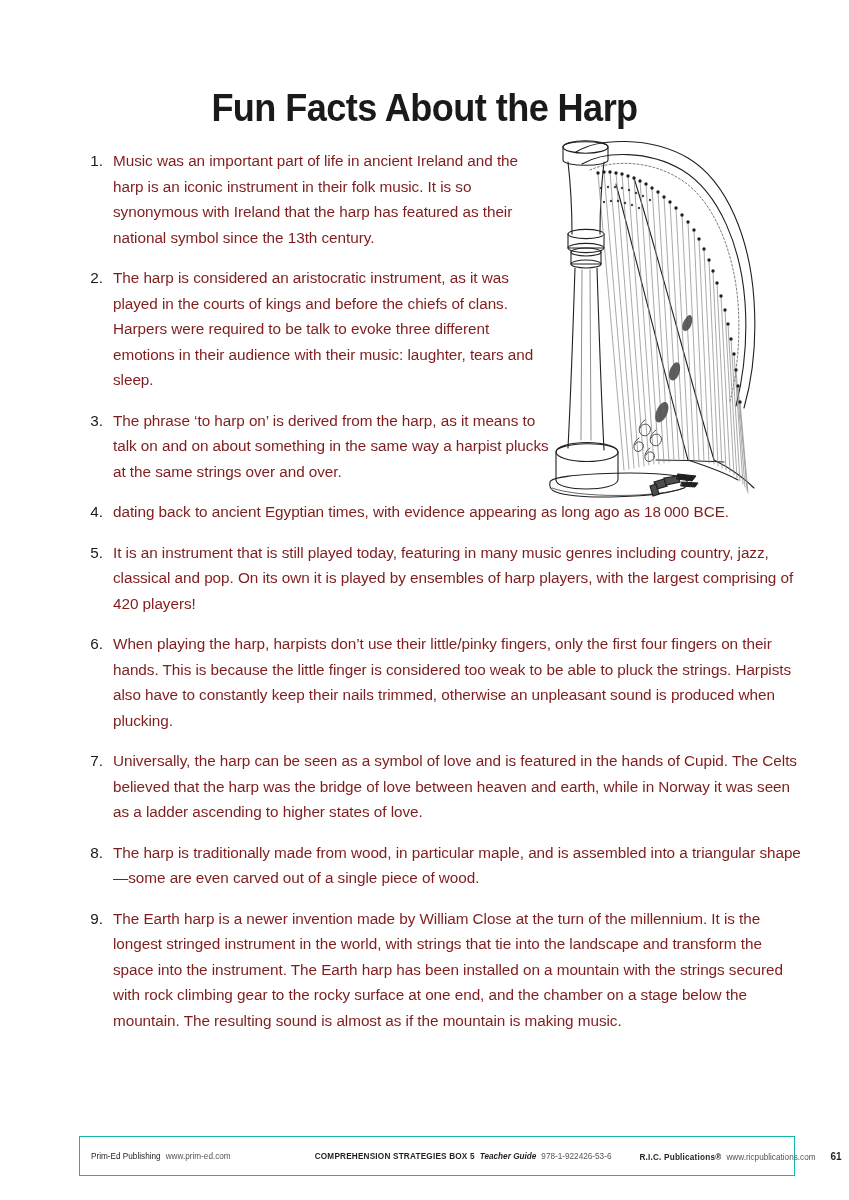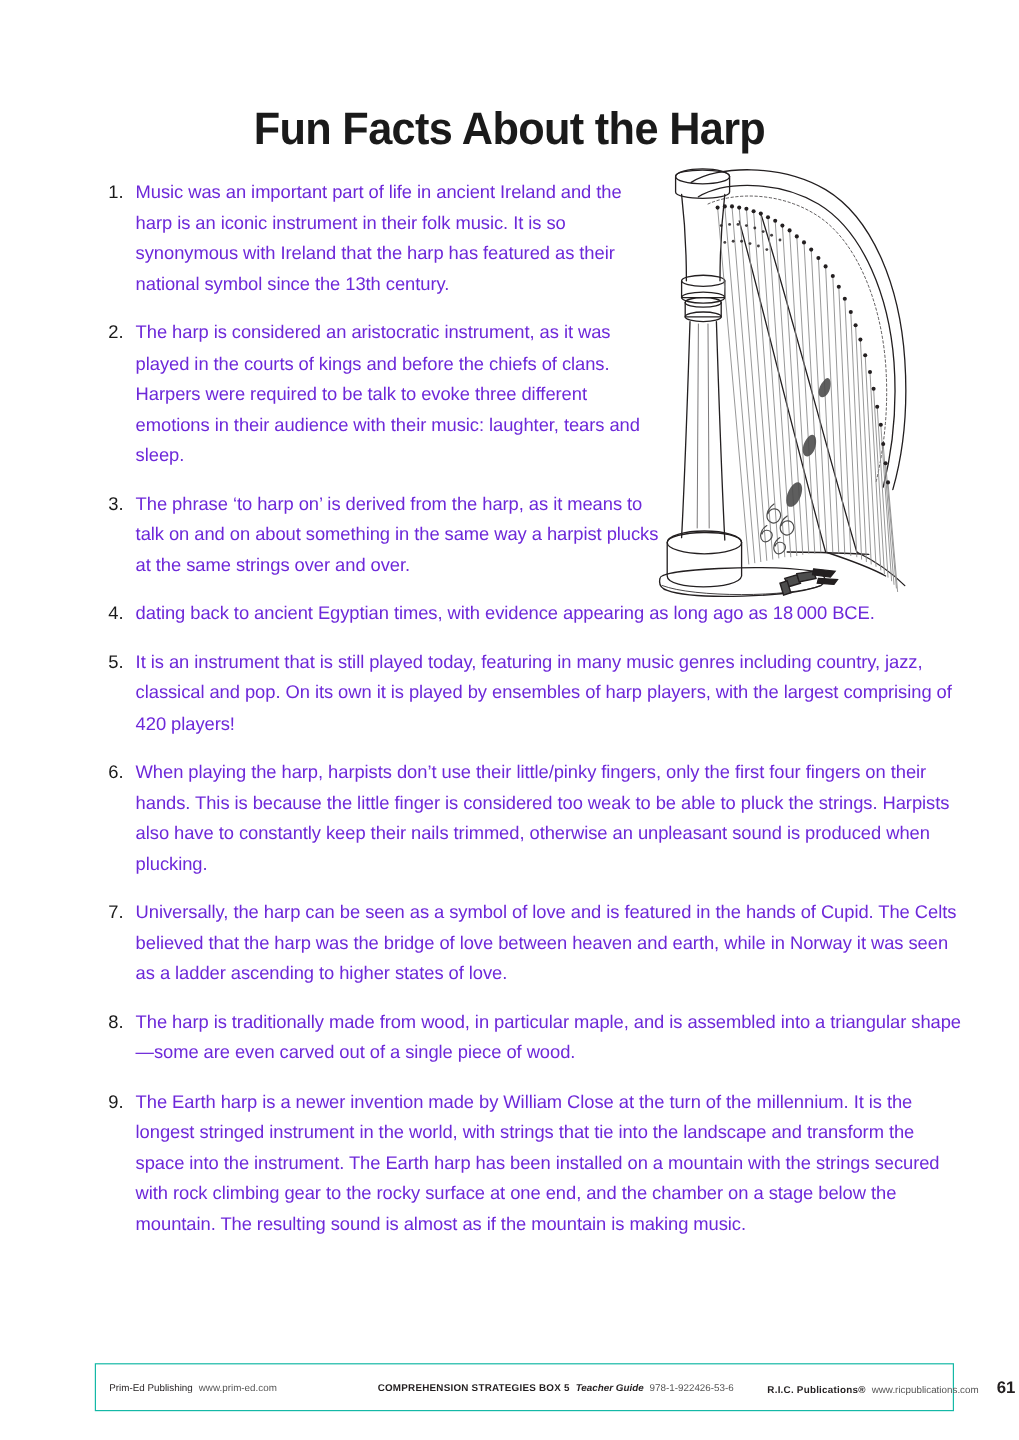--- a/index.html
+++ b/index.html
@@ -84,21 +84,21 @@
     text-align: right;
     font-size: 15.3px;
     line-height: 25.5px;
     color: #1a1a1a;
     padding-right: 10px;
     box-sizing: content-box;
   }
   .fact-text {
     font-size: 15.3px;
     line-height: 25.5px;
-    color: #6d28d9;
+    color: #7f1d1d;
     letter-spacing: -0.05px;
   }
   
   .fact.narrow .fact-text { width: 437px; }
   .fact.wide   .fact-text { width: 690px; }
   .fact.mixed  .fact-text { width: 690px; }
   .fact.mixed .first-line { display: block; width: 437px; }
 
   
   .harp-figure {
@@ -126,21 +126,21 @@
     color: #231f20;
     white-space: nowrap;
   }
   .footer .seg { display: inline-block; }
   .footer .bold { font-weight: bold; letter-spacing: 0.2px; margin-left: 28px; }
   .footer .ital { font-style: italic; font-weight: bold; }
   .footer .light { color: #555; }
   .footer-left { display: flex; align-items: baseline; gap: 5px; }
   .footer-mid { display: flex; align-items: baseline; gap: 5px; margin-left: 56px; }
   .footer-right { display: flex; align-items: baseline; gap: 5px; margin-left: auto; justify-content: flex-end; }
-  .footer-page { font-weight: bold; font-size: 14px; margin-left: 10px; }
+  .footer-page { font-weight: bold; font-size: 10px; margin-left: 10px; }
 </style>
 </head>
 <body>
 
 <div class="page">
 
 
   <div class="page-title">Fun Facts About the Harp</div>
 
   <div class="harp-figure">

